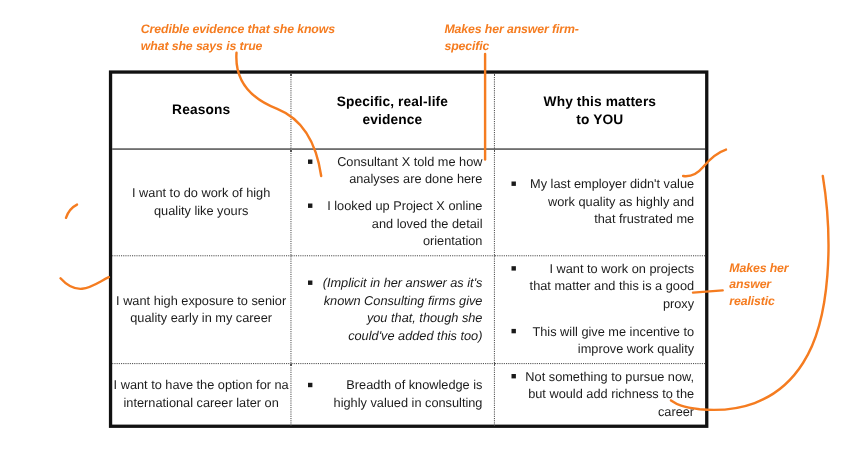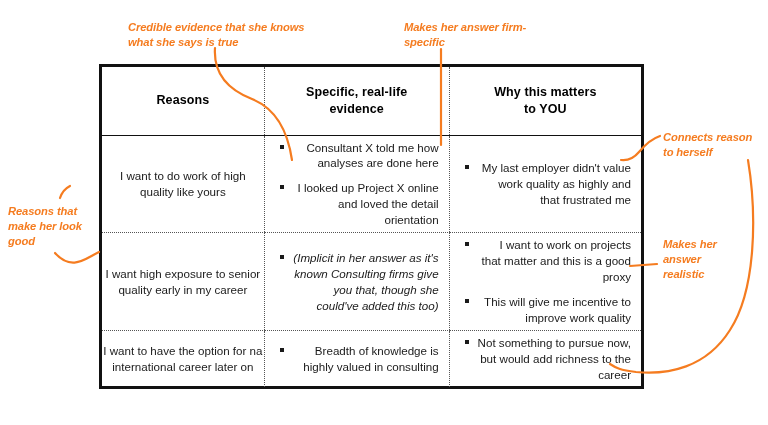--- a/index.html
+++ b/index.html
@@ -146,22 +146,20 @@
       <path d="M 55,253 C 72,272 86,258 99,252"></path>
 
       <path d="M 657,264 L 630,266"></path>
 
       <path d="M 748,160 C 757,215 756,290 730,330 C 706,368 668,375 636,372 C 620,370 616,368 610,364"></path>
     </g>
   </svg>
 
   <div class="anno" id="anno-credible">Credible evidence that she knows what she says is true</div>
   <div class="anno" id="anno-firm">Makes her answer firm-specific</div>
-  <div class="anno" id="anno-connects">Connects reason to herself</div>
-  <div class="anno" id="anno-reasons">Reasons that make her look good</div>
   <div class="anno" id="anno-realistic">Makes her answer realistic</div>
 
   <div id="matrix-table">
     <table class="grid">
       <colgroup>
         <col class="c1">
           <col class="c2">
           <col class="c3">
       </colgroup>
       <thead>

